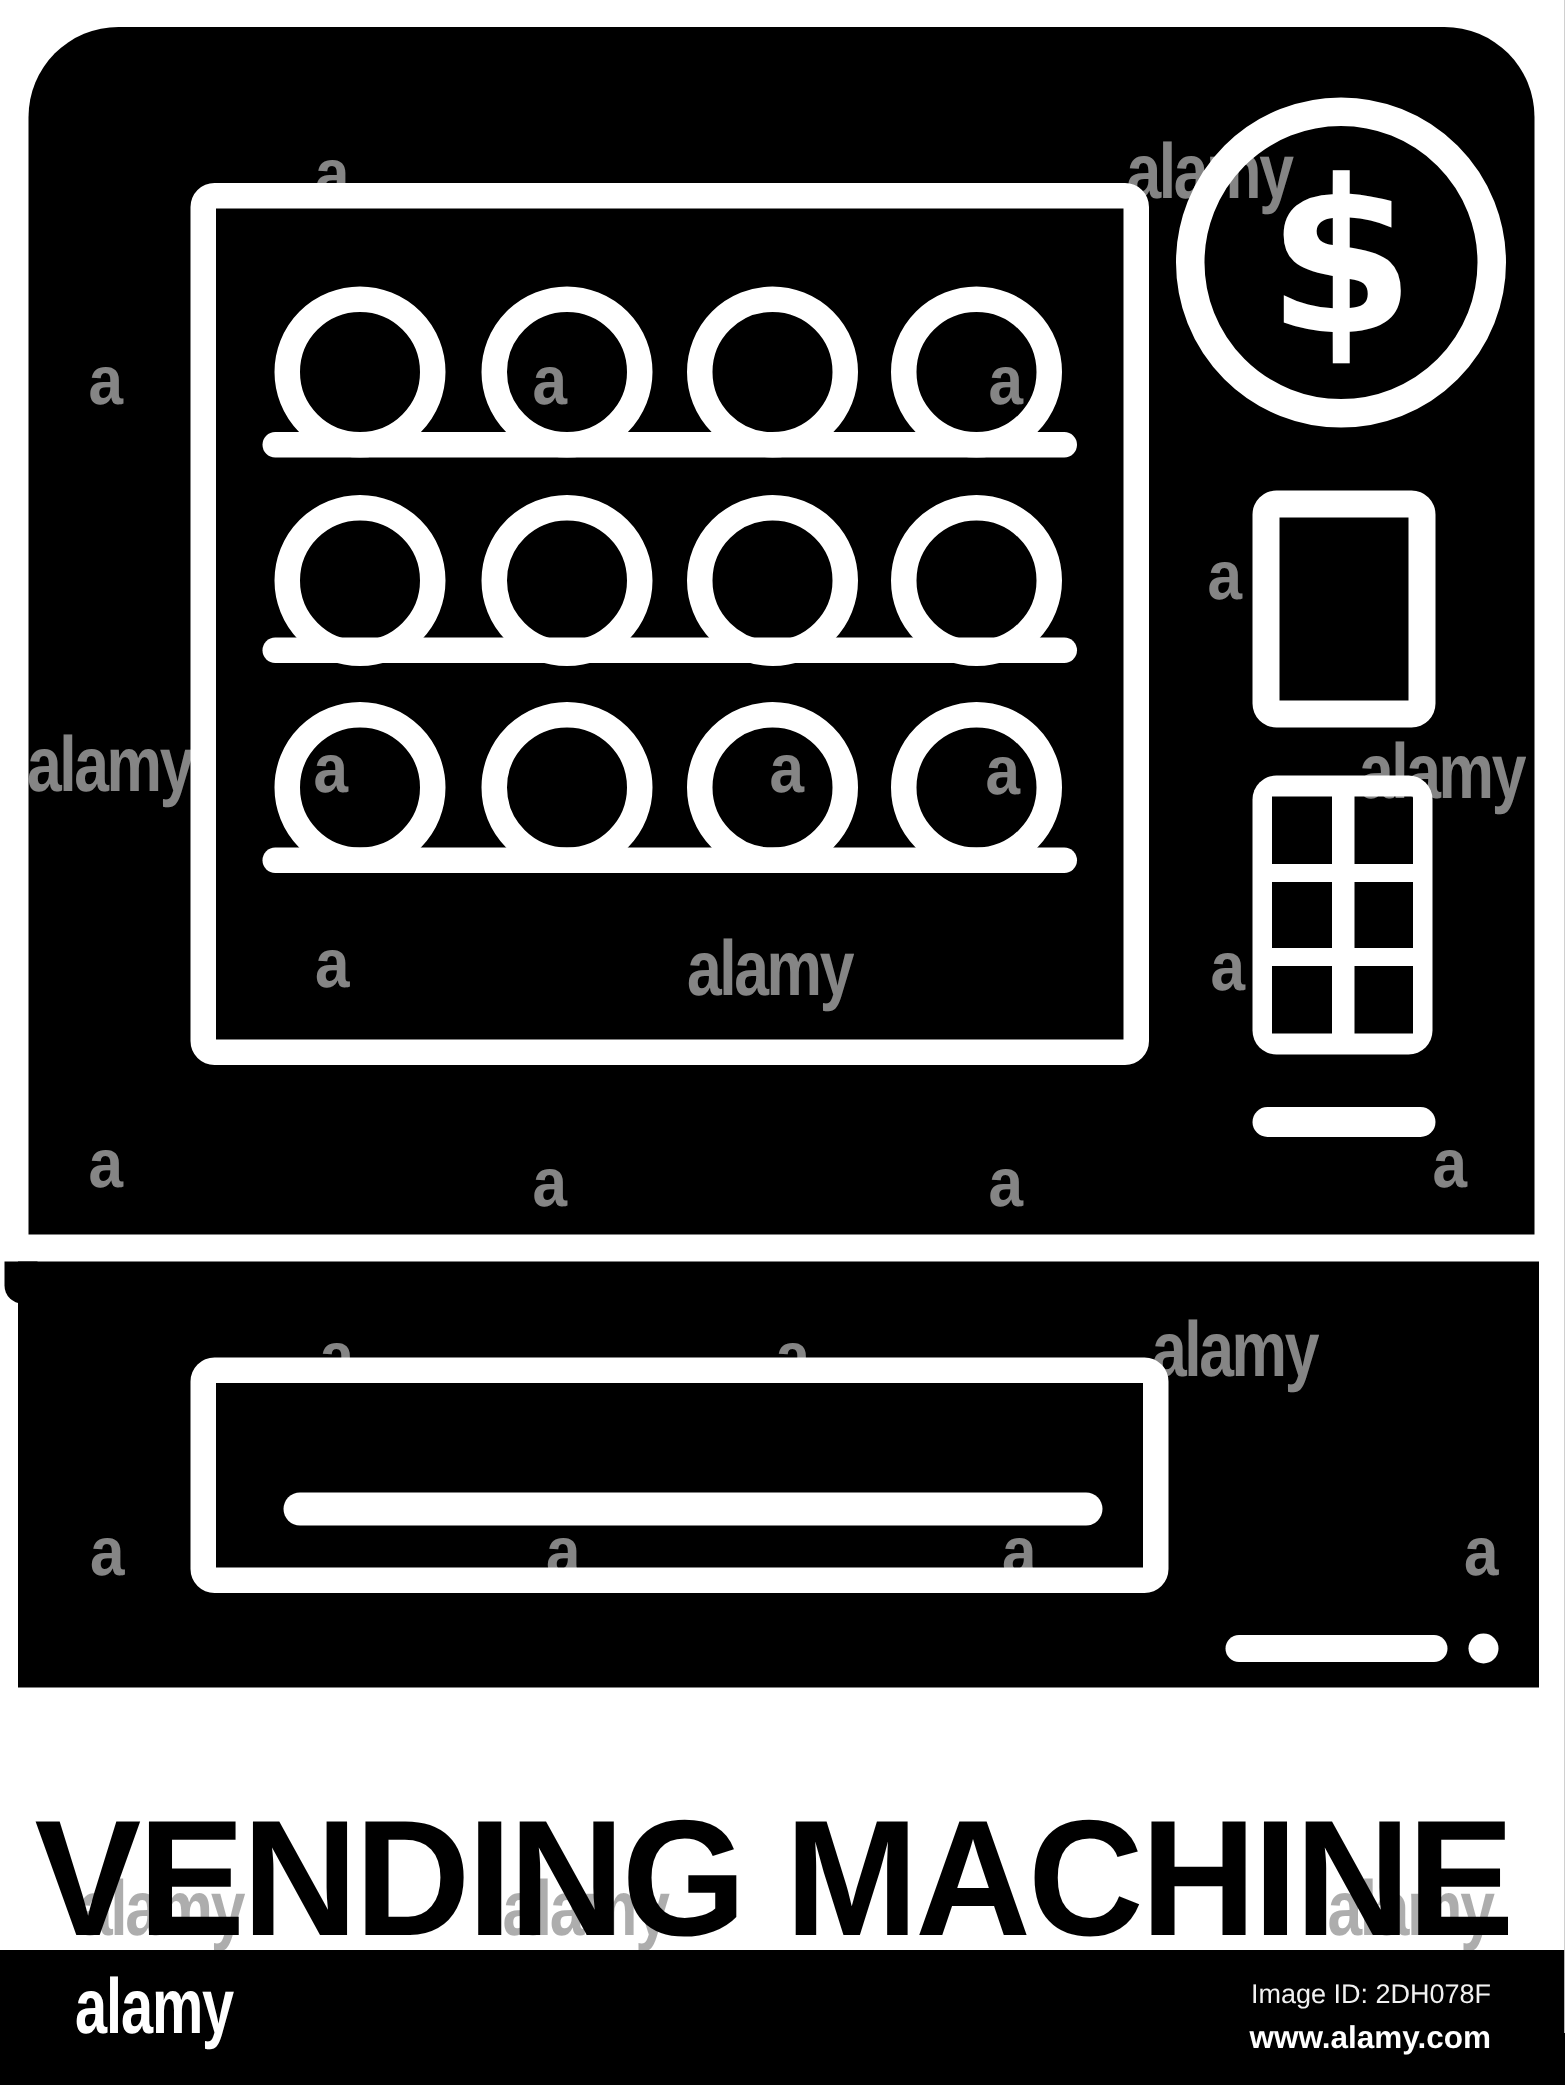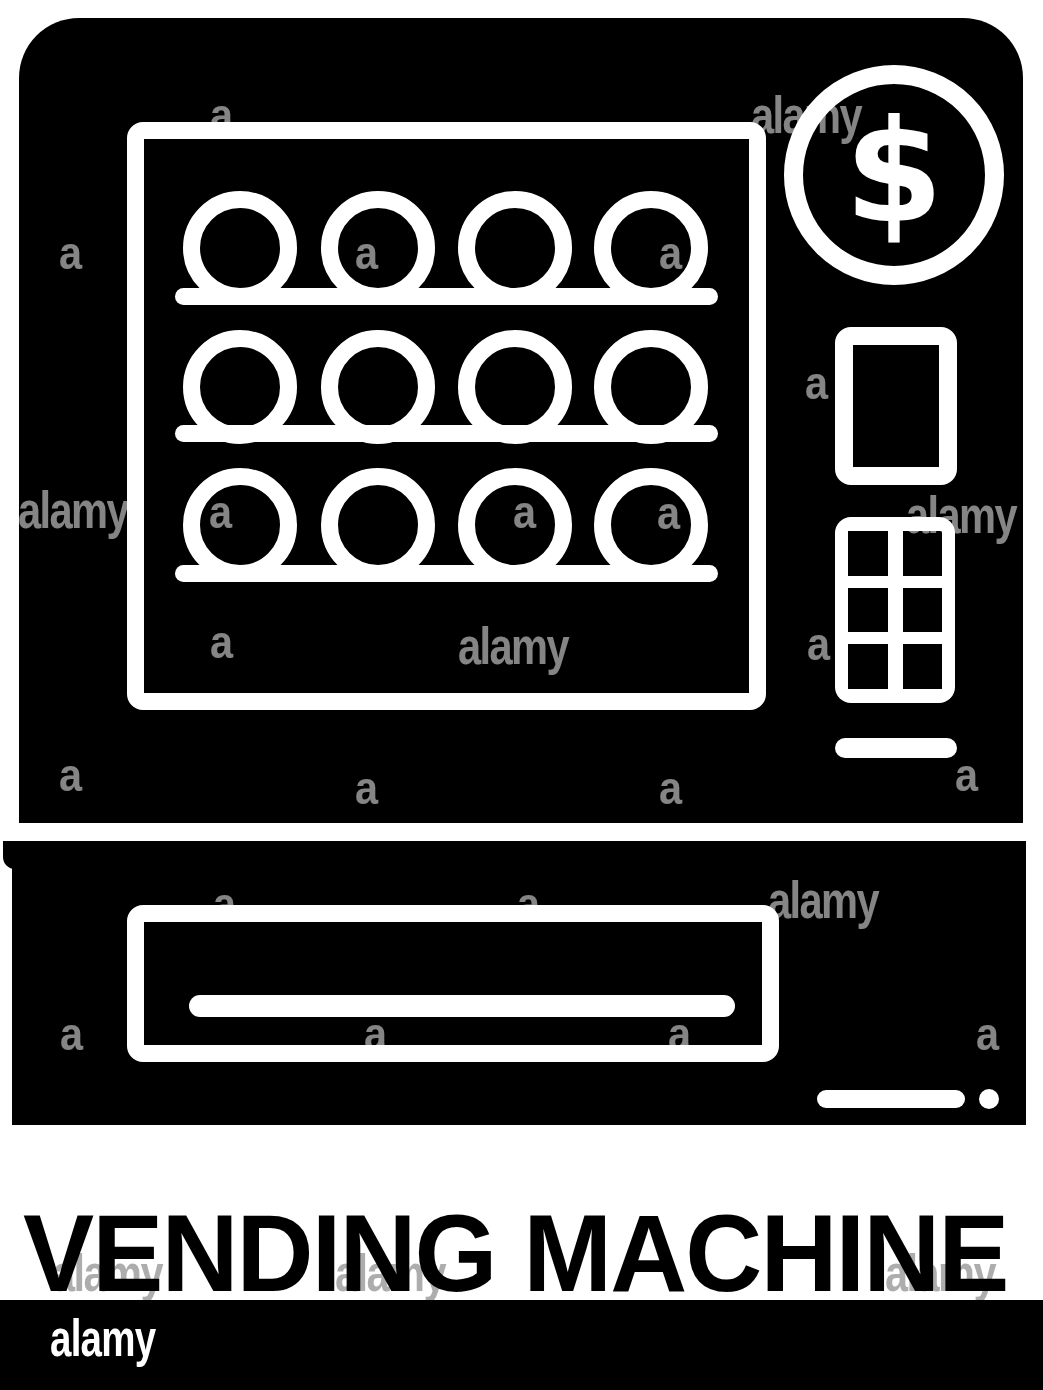--- a/index.html
+++ b/index.html
@@ -217,15 +217,19 @@
       <span class="wm wm-a dark" style="left: 60px; top: 1011px; color: rgba(255, 255, 255, 0.52);">a</span>
       <span class="wm wm-a dark" style="left: 364px; top: 1011px; color: rgba(255, 255, 255, 0.52);">a</span>
       <span class="wm wm-a dark" style="left: 668px; top: 1011px; color: rgba(255, 255, 255, 0.52);">a</span>
       <span class="wm wm-a dark" style="left: 976px; top: 1011px; color: rgba(255, 255, 255, 0.52);">a</span>
     </div>
 
   <h1 class="title">VENDING MACHINE</h1>
 
   <div class="footer">
     <div class="logo">alamy</div>
+    <div class="meta">
+      <div class="meta-id">Image ID: 2DH078F</div>
+      <div class="meta-url">www.alamy.com</div>
+    </div>
   </div>
 
 </div>
 
 </body></html>

